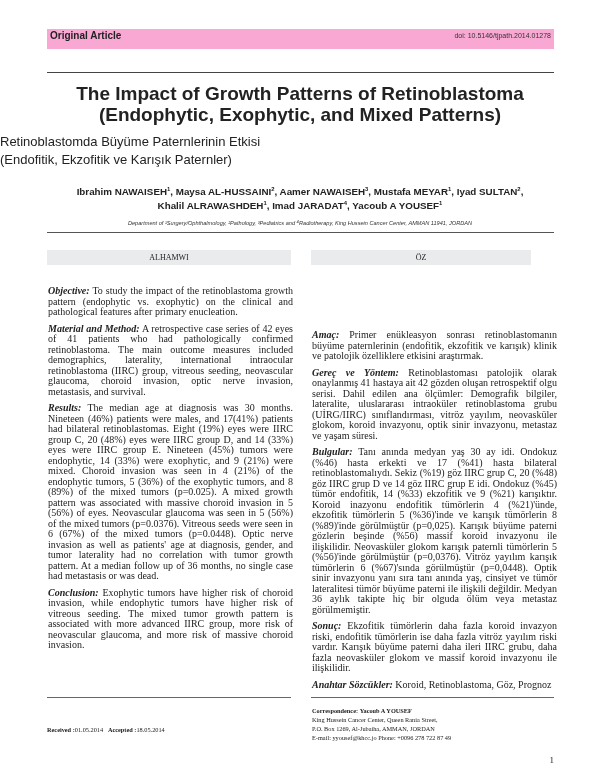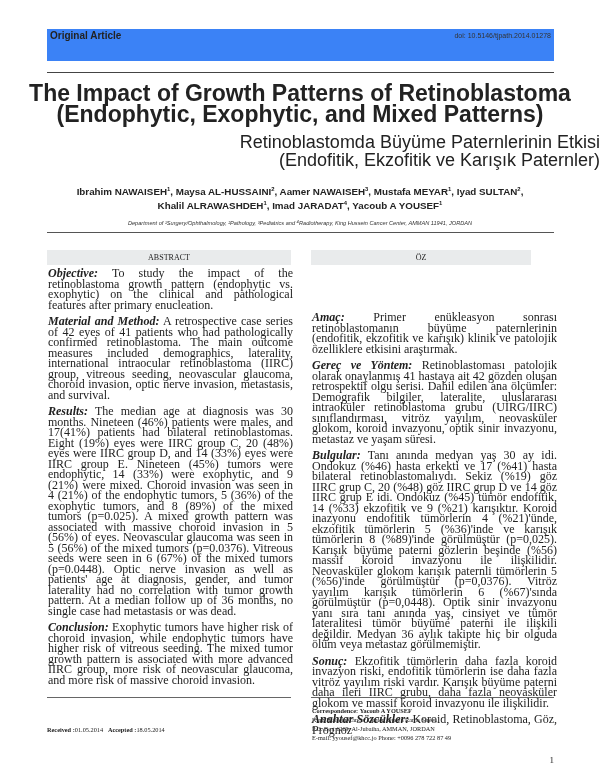--- a/index.html
+++ b/index.html
@@ -1,27 +1,27 @@
 <!DOCTYPE html>
 <html><head>
 <meta charset="utf-8">
 <style>
   html, body { margin: 0; padding: 0; background: #fff; }
   body { width: 600px; height: 782px; position: relative; overflow: hidden; font-family: "Liberation Serif", serif; color: #222; }
-  .header-bar { position: absolute; left: 47px; top: 29px; width: 507px; height: 32px; background: #3b82f6; }
+  .header-bar { position: absolute; left: 47px; top: 29px; width: 507px; height: 20px; background: #f9a8d4; }
   .header-bar .label { position: absolute; left: 3px; top: 1px; font-family: "Liberation Sans", sans-serif; font-weight: bold; font-size: 10px; color: #222; }
   .header-bar .doi { position: absolute; right: 3px; top: 3px; font-family: "Liberation Sans", sans-serif; font-size: 7px; color: #333; }
   .rule-top { position: absolute; left: 47px; top: 72px; width: 507px; height: 1px; background: #444; }
-  .title { position: absolute; left: 0; top: 83px; width: 600px; text-align: center; font-family: "Liberation Sans", sans-serif; font-weight: bold; font-size: 23px; line-height: 21px; color: #222; }
-  .subtitle { position: absolute; left: 0; top: 133px; width: 600px; text-align: right; font-family: "Liberation Sans", sans-serif; font-size: 18px; line-height: 18px; color: #222; }
+  .title { position: absolute; left: 0; top: 83px; width: 600px; text-align: center; font-family: "Liberation Sans", sans-serif; font-weight: bold; font-size: 19px; line-height: 21px; color: #222; }
+  .subtitle { position: absolute; left: 0; top: 133px; width: 600px; text-align: left; font-family: "Liberation Sans", sans-serif; font-size: 13px; line-height: 18px; color: #222; }
   .authors { position: absolute; left: 0; top: 185px; width: 600px; text-align: center; font-family: "Liberation Sans", sans-serif; font-weight: bold; font-size: 9.8px; line-height: 14px; color: #222; }
   .affil { position: absolute; left: 0; top: 220px; width: 600px; text-align: center; font-family: "Liberation Sans", sans-serif; font-style: italic; font-size: 5.6px; color: #333; }
   .rule-mid { position: absolute; left: 47px; top: 232px; width: 507px; height: 1px; background: #555; }
   .sec-head { position: absolute; top: 250px; height: 15px; background: #e9ebec; text-align: center; font-family: "Liberation Serif", serif; font-size: 8px; line-height: 16px; color: #222; }
-  .col { position: absolute; top: 268px; width: 245px; font-size: 12px; line-height: 10.5px; text-align: justify; color: #222; }
+  .col { position: absolute; top: 286px; width: 245px; font-size: 10px; line-height: 10.5px; text-align: justify; color: #222; }
   .col p { margin: 0 0 6px 0; }
   .col b.lbl { font-style: italic; font-weight: bold; }
   .col-left { left: 48px; }
   .col-right { left: 312px; margin-top: 44px; }
   .rule-foot { position: absolute; top: 697px; height: 1px; background: #666; }
   .received { position: absolute; left: 47px; top: 726px; font-size: 6.3px; color: #222; }
   .received b { font-weight: bold; }
   .corr { position: absolute; left: 312px; top: 706px; font-size: 6.3px; line-height: 9px; color: #222; }
   .page-num { position: absolute; right: 46px; top: 755px; font-size: 9px; color: #222; }
   sup { font-size: 60%; line-height: 0; }
@@ -54,21 +54,21 @@
   </div>
   <div>
     <span>Khalil ALRAWASHDEH</span><sup>1</sup>,
     <span>Imad JARADAT</span><sup>4</sup>,
     <span>Yacoub A YOUSEF</span><sup>1</sup>
   </div>
 </div>
 <div class="affil">Department of ¹Surgery/Ophthalmology, ²Pathology, ³Pediatrics and ⁴Radiotherapy, King Hussein Cancer Center, AMMAN 11941, JORDAN</div>
 <div class="rule-mid"></div>
 
-<div class="sec-head" style="left:47px;width:244px;">ABSTRACT</div>
+<div class="sec-head" style="left:47px;width:244px;">ALHAMWI</div>
 <div class="sec-head" style="left:311px;width:220px;">ÖZ</div>
 
 <div class="col col-left">
   <p><b class="lbl">Objective:</b> <span>To study the impact of the retinoblastoma growth pattern (endophytic vs. exophytic) on the clinical and pathological features after primary enucleation.</span></p>
   <p><b class="lbl">Material and Method:</b> <span>A retrospective case series of 42 eyes of 41 patients who had pathologically confirmed retinoblastoma. The main outcome measures included demographics, laterality, international intraocular retinoblastoma (IIRC) group, vitreous seeding, neovascular glaucoma, choroid invasion, optic nerve invasion, metastasis, and survival.</span></p>
   <p><b class="lbl">Results:</b> <span>The median age at diagnosis was 30 months. Nineteen (46%) patients were males, and 17(41%) patients had bilateral retinoblastomas. Eight (19%) eyes were IIRC group C, 20 (48%) eyes were IIRC group D, and 14 (33%) eyes were IIRC group E. Nineteen (45%) tumors were endophytic, 14 (33%) were exophytic, and 9 (21%) were mixed. Choroid invasion was seen in 4 (21%) of the endophytic tumors, 5 (36%) of the exophytic tumors, and 8 (89%) of the mixed tumors (p=0.025). A mixed growth pattern was associated with massive choroid invasion in 5 (56%) of eyes. Neovascular glaucoma was seen in 5 (56%) of the mixed tumors (p=0.0376). Vitreous seeds were seen in 6 (67%) of the mixed tumors (p=0.0448). Optic nerve invasion as well as patients' age at diagnosis, gender, and tumor laterality had no correlation with tumor growth pattern. At a median follow up of 36 months, no single case had metastasis or was dead.</span></p>
   <p><b class="lbl">Conclusion:</b> <span>Exophytic tumors have higher risk of choroid invasion, while endophytic tumors have higher risk of vitreous seeding. The mixed tumor growth pattern is associated with more advanced IIRC group, more risk of neovascular glaucoma, and more risk of massive choroid invasion.</span></p>
 </div>
 
 <div class="col col-right">

